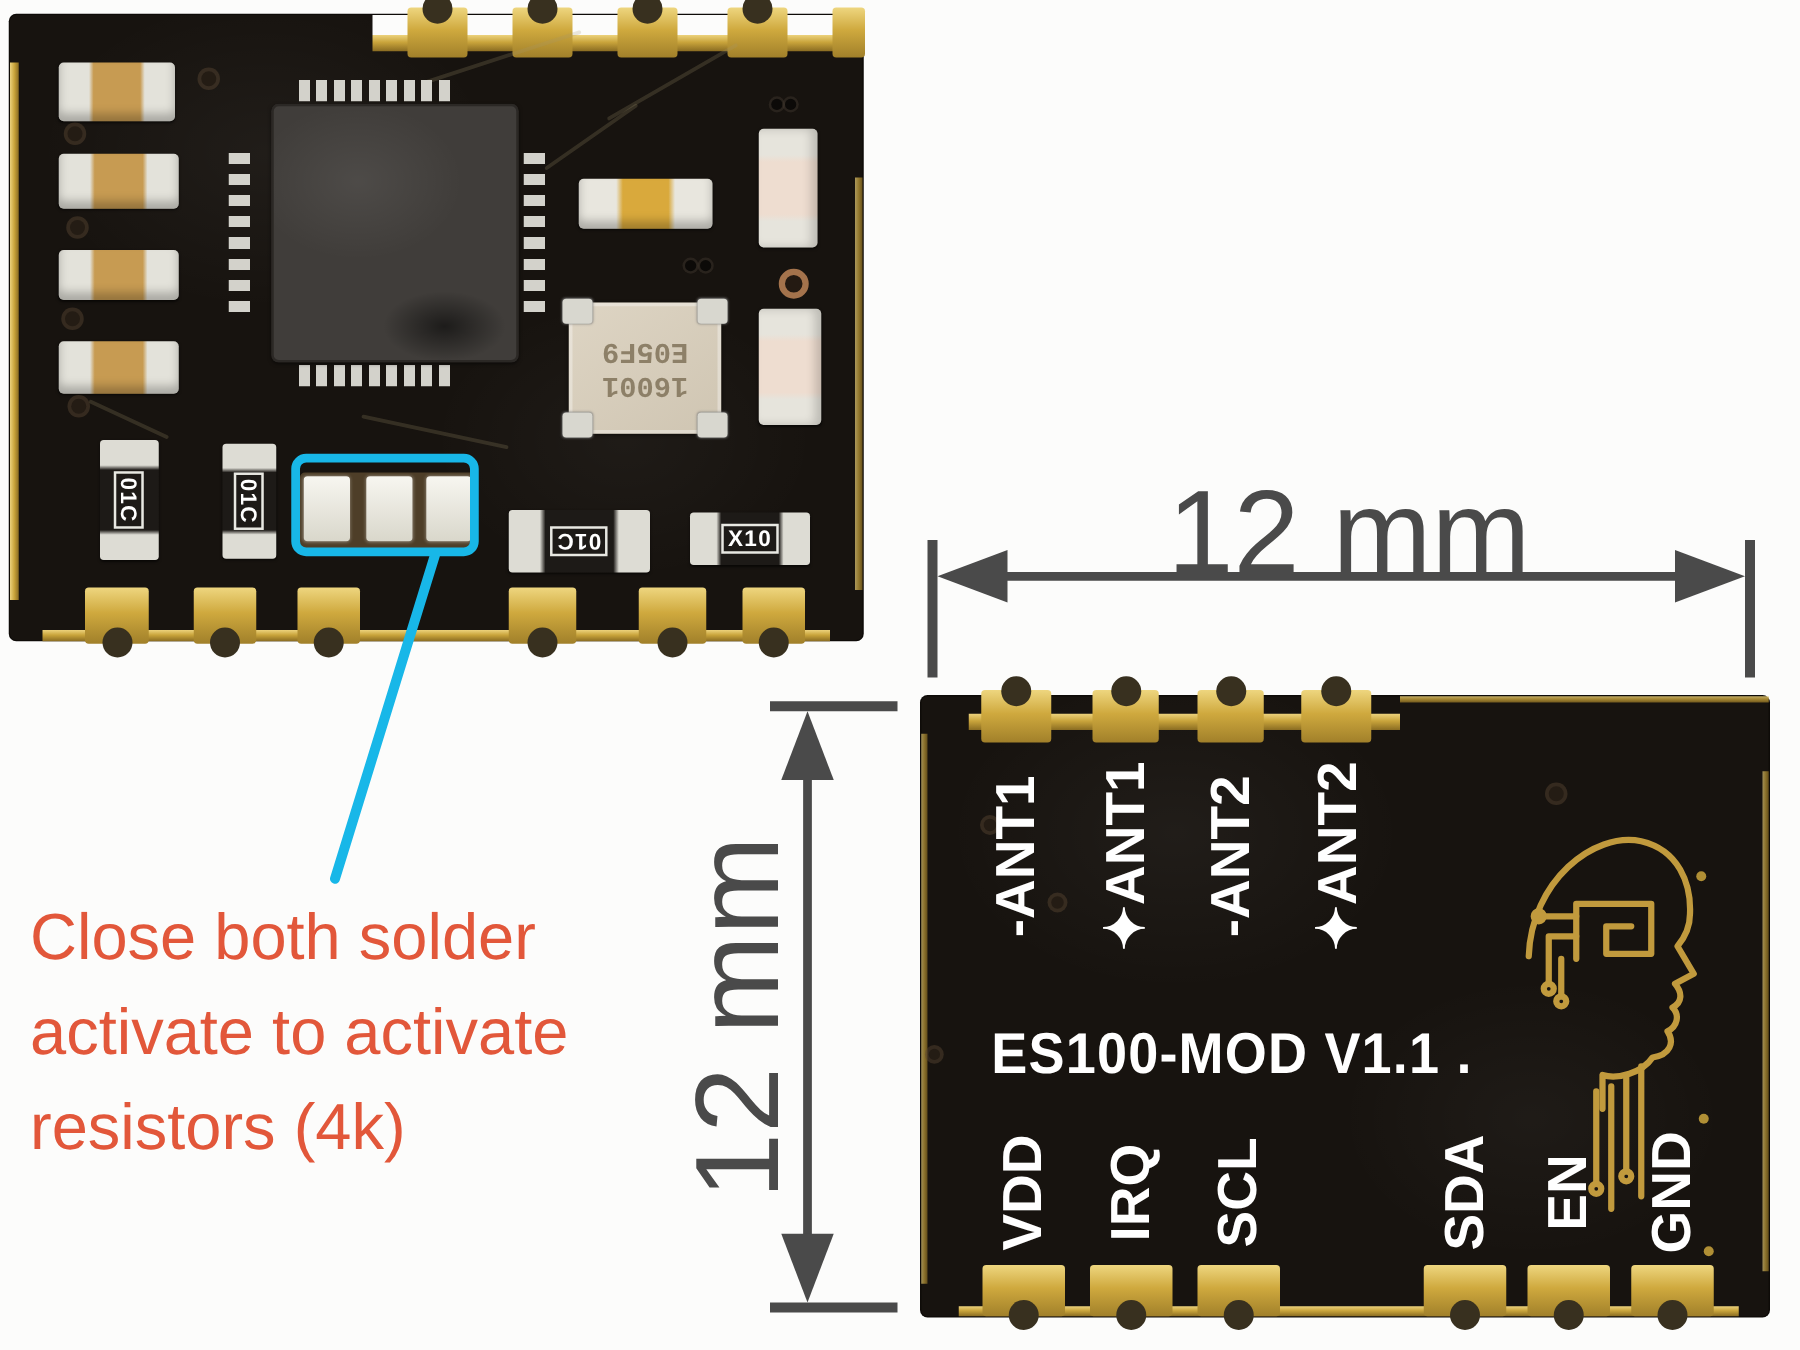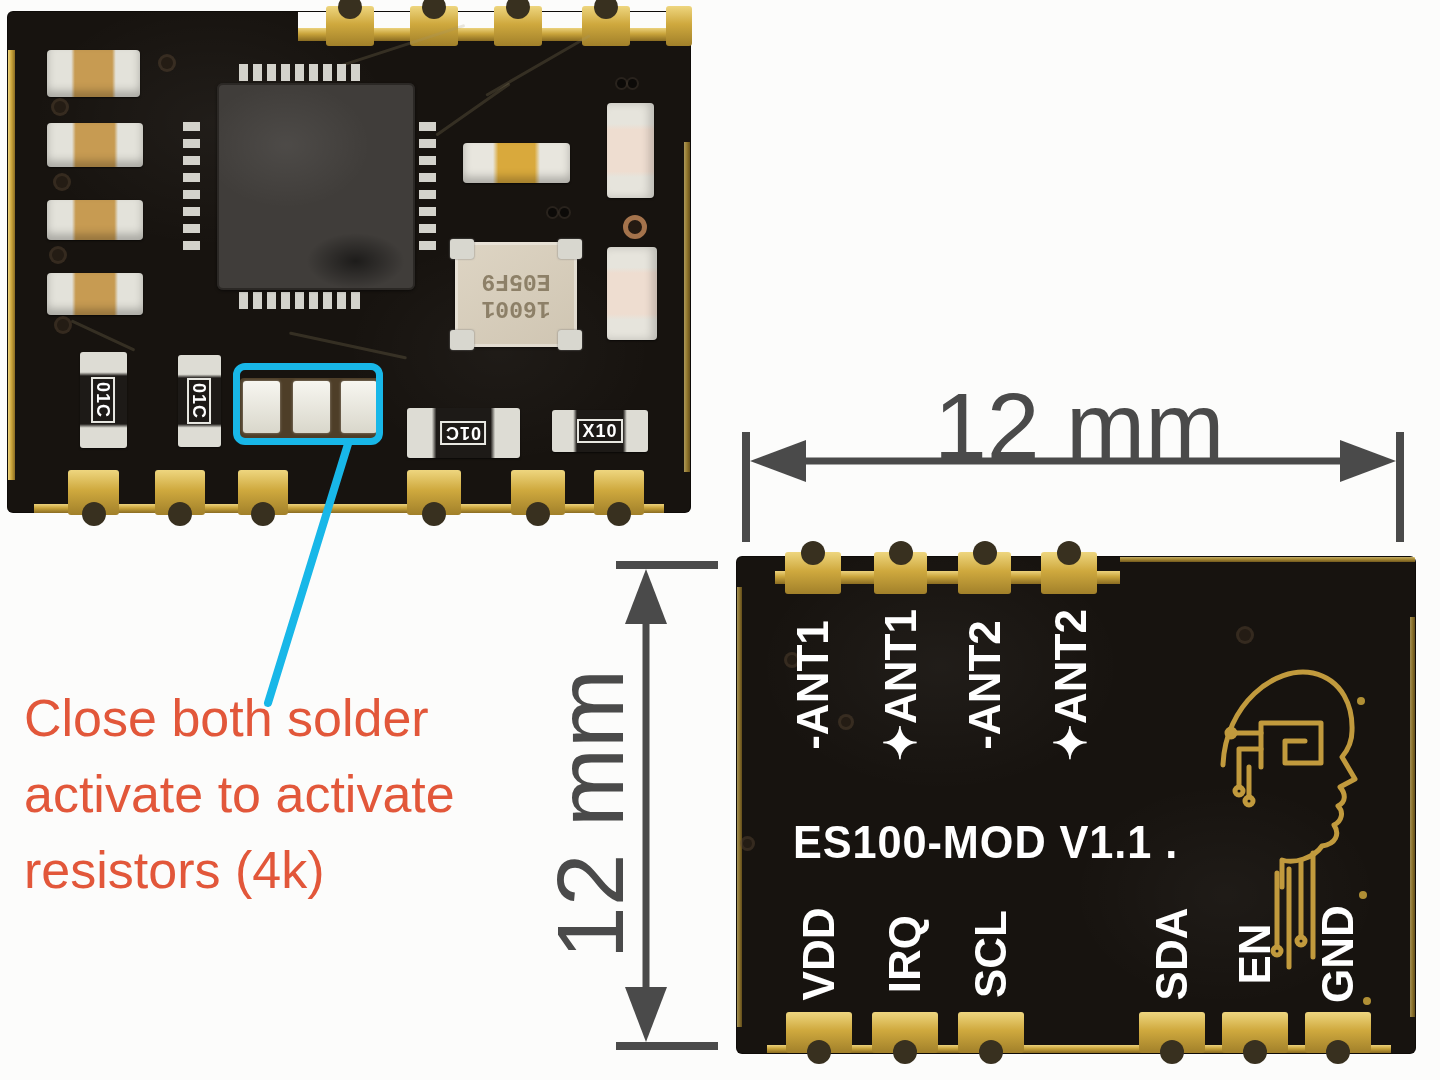--- a/index.html
+++ b/index.html
@@ -165,21 +165,21 @@
     <div class="jpad" style="left:333px;top:369px;width:36px;height:52px;"></div>
 
     <div class="res res-h" style="left:399px;top:396px;width:113px;height:50px;">
       <span class="rot180">01C</span>
     </div>
     <div class="res res-h" style="left:544px;top:398px;width:96px;height:42px;">
       <span>X10</span>
     </div>
   </div>
 
-  <div class="abs" style="left:24px;top:680px;width:580px;font-size:52px;line-height:76px;color:var(--note);z-index:4;">
+  <div class="abs" style="left:24px;top:712px;width:580px;font-size:52px;line-height:76px;color:var(--note);z-index:4;">
     <div class="note-line">Close both solder</div>
     <div class="note-line">activate to activate</div>
     <div class="note-line">resistors (4k)</div>
   </div>
 
   <div class="dimtext" style="left:934px;top:372px;">12 mm</div>
   <div class="dimtext" style="left:450px;top:760px;width:280px;height:108px;display:flex;align-items:center;justify-content:center;transform:rotate(-90deg);">12 mm</div>
 
   <div class="board" style="left:737px;top:557px;width:678px;height:496px;">
 

